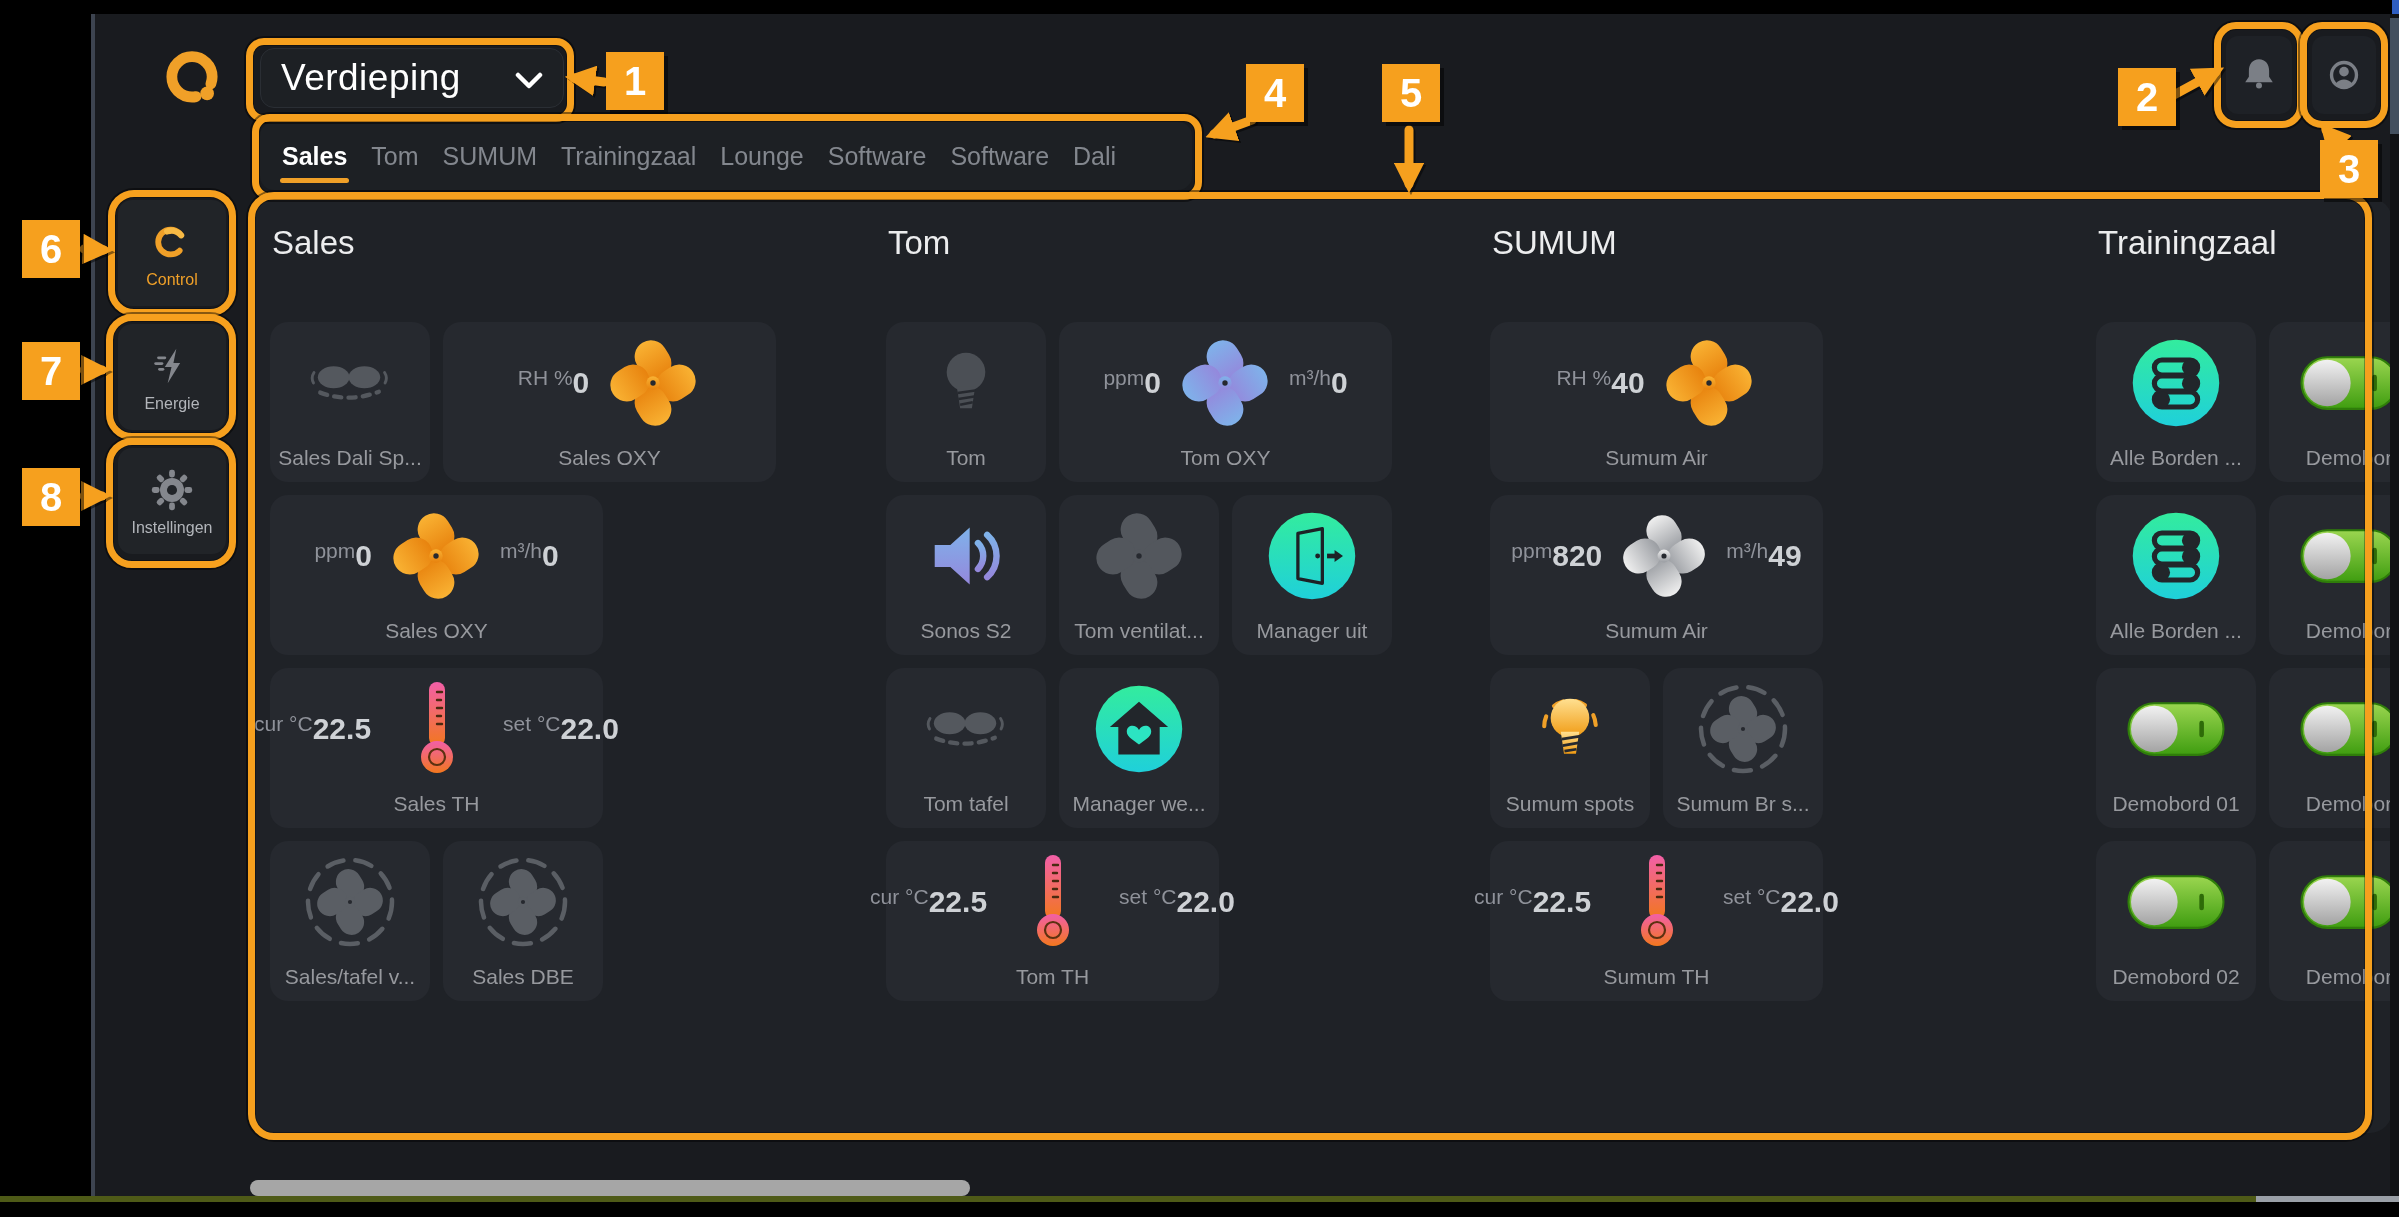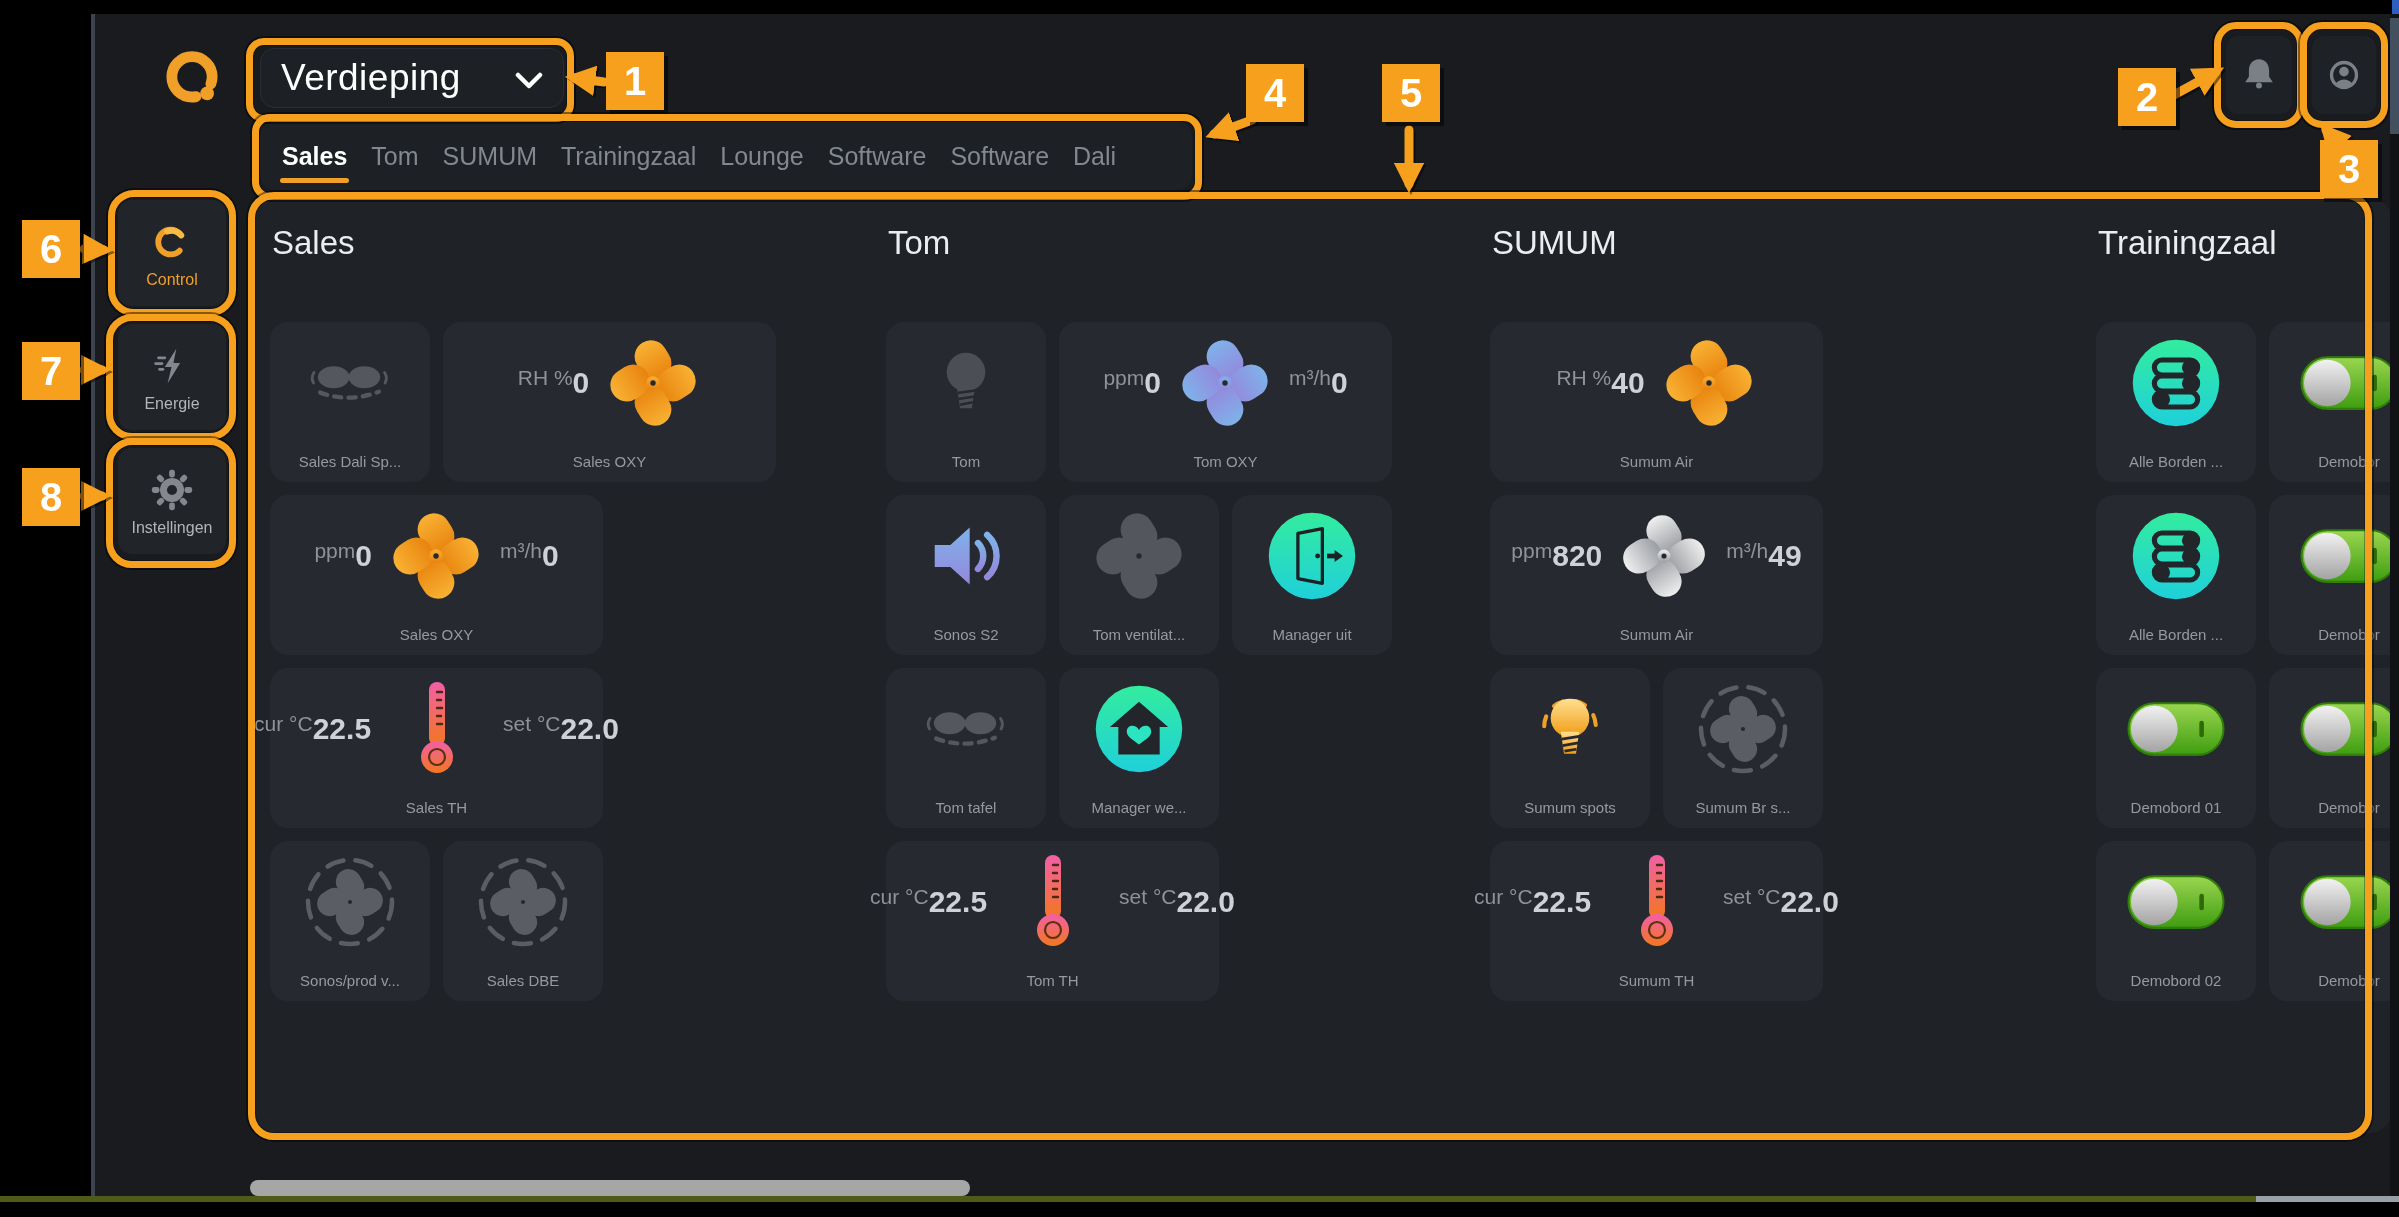--- a/index.html
+++ b/index.html
@@ -19,21 +19,21 @@
 .icon-btn{position:absolute;background:#1e2126;border-radius:12px;display:flex;align-items:center;justify-content:center}
 .icon-btn.bell{left:2226px;top:36px;width:66px;height:78px}
 .icon-btn.user{left:2312px;top:36px;width:64px;height:78px}
 .side-btn{position:absolute;left:118px;width:108px;height:106px;background:#212428;border-radius:14px;display:flex;flex-direction:column;align-items:center;justify-content:center;gap:5px}
 .side-btn .icon svg{display:block}
 .side-label{font-size:16px;color:#b2b5ba}
 .side-btn.active .side-label{color:#f0a028}
 .panel{position:absolute;left:252px;top:198px;width:2140px;height:935px;background:#1f2227;border-radius:22px;overflow:hidden}
 .room-title{position:absolute;font-size:33px;color:#ecedee;white-space:nowrap}
 .card{position:absolute;height:160px;background:#26292f;border-radius:18px}
-.card-label{position:absolute;left:4px;right:4px;bottom:12px;text-align:center;font-size:15px;color:#97999e;white-space:nowrap;overflow:hidden}
+.card-label{position:absolute;left:4px;right:4px;bottom:12px;text-align:center;font-size:21px;color:#97999e;white-space:nowrap;overflow:hidden}
 .icon-zone{position:absolute;left:8px;right:8px;top:8px;height:106px;display:flex;align-items:center;justify-content:center;gap:16px}
 .icon{display:flex}
 .icon svg{display:block}
 .metric{display:flex;flex-direction:row;line-height:1.15}
 .metric.left{text-align:right}
 .metric.right{text-align:left}
 .m-label{font-size:21px;color:#8f929a;white-space:nowrap}
 .m-value{font-size:30px;font-weight:700;color:#ced1d5;white-space:nowrap}
 .hscroll{position:absolute;left:250px;top:1180px;width:720px;height:16px;border-radius:8px;background:#a6a6a6}
 .vscroll-track{position:absolute;left:2390px;top:14px;width:9px;height:1182px;background:#101215}
@@ -231,21 +231,21 @@
                   <rect x="33" y="5" width="34" height="42" rx="17" transform="rotate(180 50 50) rotate(-32 50 26)"></rect>
                   <rect x="33" y="5" width="34" height="42" rx="17" transform="rotate(270 50 50) rotate(-32 50 26)"></rect>
                   <circle cx="50" cy="50" r="7"></circle>
                 </g>
                 <circle cx="50" cy="50" r="2.8" fill="#26292f"></circle>
               </g>
               <circle cx="50" cy="50" r="42" fill="none" stroke="#5a5e64" stroke-width="4.5" stroke-dasharray="17 12" stroke-linecap="round"></circle>
             </svg>
           </span>
         </div>
-        <div class="card-label">Sonos/prod v...</div>
+        <div class="card-label">Sales/tafel v...</div>
       </div>
       <div class="card" style="left: 191px; top: 643px; width: 160px;">
         <div class="icon-zone">
           <span class="icon">
             <svg viewBox="0 0 100 100" width="100" height="100">
               <g transform="translate(50 50) scale(0.74) translate(-50 -50)">
                 <g fill="#5a5e64">
                   <rect x="33" y="5" width="34" height="42" rx="17" transform="rotate(0 50 50) rotate(-32 50 26)"></rect>
                   <rect x="33" y="5" width="34" height="42" rx="17" transform="rotate(90 50 50) rotate(-32 50 26)"></rect>
                   <rect x="33" y="5" width="34" height="42" rx="17" transform="rotate(180 50 50) rotate(-32 50 26)"></rect>

